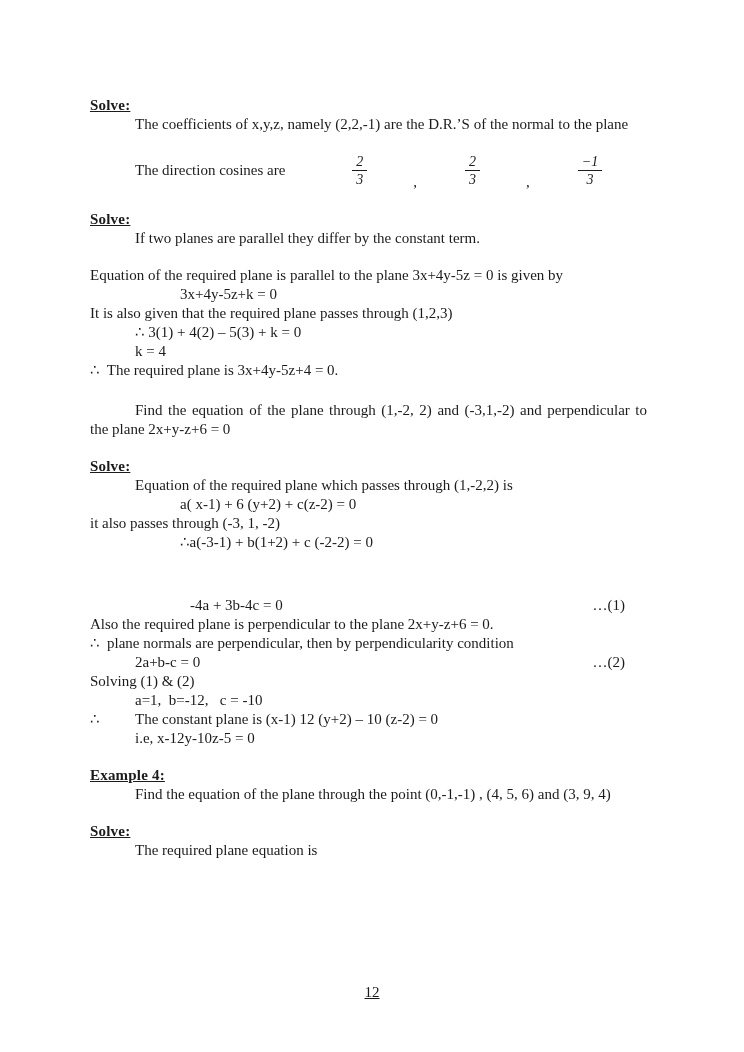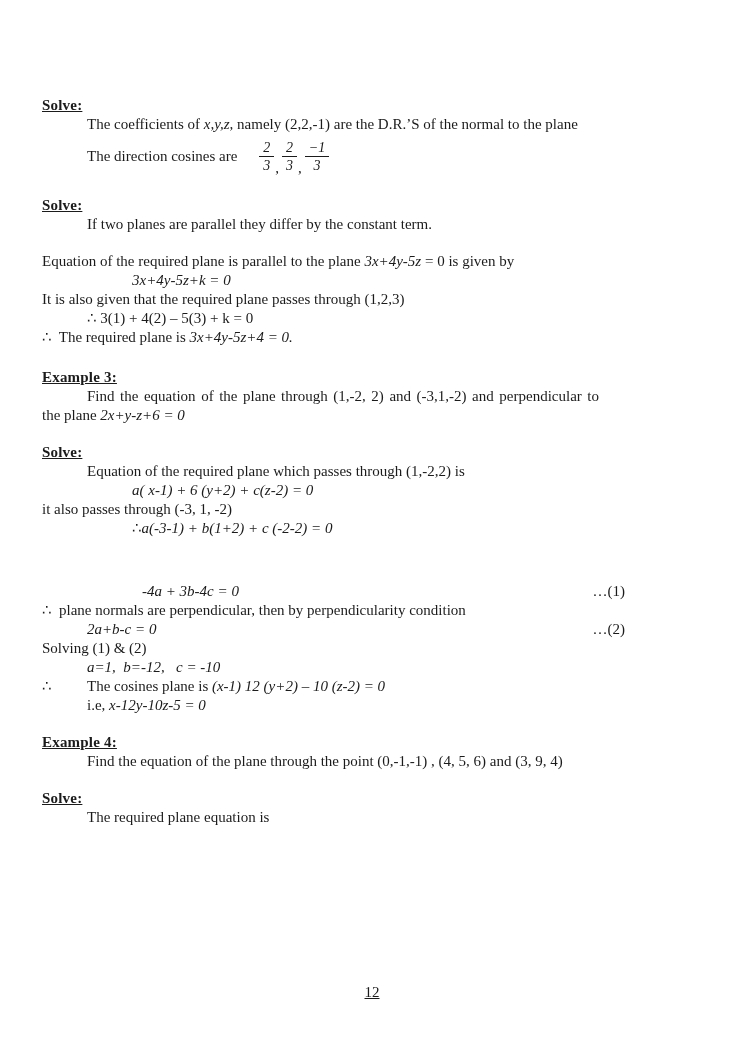--- a/index.html
+++ b/index.html
@@ -7,47 +7,48 @@
     width: 744px; height: 1052px;
     background: #ffffff;
     font-family: "Liberation Serif", "DejaVu Serif", serif;
     font-size: 15px;
     color: #1b1b1b;
     position: relative;
     overflow: hidden;
   }
   .page {
     position: absolute; inset: 0;
-    padding: 96px 89px 0 42px;
+    padding: 96px 89px 0 90px;
     box-sizing: border-box;
   }
   .line {
     white-space: pre;
     line-height: 19px;
     position: relative;
   }
   .h {
     font-weight: bold;
     text-decoration: underline;
     letter-spacing: 0.2px;
   }
-  .it { font-style: italic; }
+  .it { }
   .ind1 { padding-left: 45px; }
   .ind2 { padding-left: 90px; }
   .ind2b { padding-left: 100px; margin-top: 44px; }
   .gap { height: 18px; }
   .gap-lg { height: 21px; }
   .wspace { word-spacing: 1.8px; }
   .eqlabel { position: absolute; right: 30px; top: 0; }
   .therefore-cell { display: inline-block; width: 45px; }
   .dc-row {
     display: flex; align-items: center;
     padding-left: 45px;
-    margin-top: 0;
+    margin-top: 14px;
     height: 44px;
+    gap: 45px;
   }
   .dc-label { margin-right: 22px; }
   .frac {
     display: inline-flex; flex-direction: column; align-items: center;
     font-style: italic;
     font-size: 14px; line-height: 17px;
   }
   .frac .num { border-bottom: 1.4px solid #1b1b1b; padding: 0 4px; }
   .frac .den { padding: 0 4px; }
   .frac-comma { align-self: flex-end; margin: 0 3px 1px 1px; }
@@ -86,39 +87,40 @@
 
   <div class="gap"></div>
   <div class="line"><span class="h">Solve:</span></div>
   <div class="line ind1"><span>If two planes are parallel they differ by the constant term.</span></div>
 
   <div class="gap"></div>
   <div class="line"><span>Equation of the required plane is parallel to the plane </span><span class="it">3x+4y-5z</span><span> = 0 is given by</span></div>
   <div class="line ind2"><span class="it">3x+4y-5z+k = 0</span></div>
   <div class="line"><span>It is also given that the required plane passes through (1,2,3)</span></div>
   <div class="line ind1"><span>∴ 3(1) + 4(2) – 5(3) + k = 0</span></div>
+  <div class="line ind1"><span>k = 4</span></div>
   <div class="line"><span>∴  The required plane is </span><span class="it">3x+4y-5z+4 = 0.</span></div>
 
   <div class="gap-lg"></div>
-  <div class="line"><span class="h">Example 3:</span></div>
   <div class="line ind1 wspace"><span>Find the equation of the plane through (1,-2, 2) and (-3,1,-2) and perpendicular to</span></div>
   <div class="line"><span>the plane </span><span class="it">2x+y-z+6 = 0</span></div>
 
   <div class="gap"></div>
   <div class="line"><span class="h">Solve:</span></div>
   <div class="line ind1"><span>Equation of the required plane which passes through (1,-2,2) is</span></div>
   <div class="line ind2"><span class="it">a( x-1) + 6 (y+2) + c(z-2) = 0</span></div>
   <div class="line"><span>it also passes through (-3, 1, -2)</span></div>
   <div class="line ind2"><span>∴</span><span class="it">a(-3-1) + b(1+2) + c (-2-2) = 0</span></div>
   <div class="line ind2b"><span class="it">-4a + 3b-4c = 0</span><span class="eqlabel">…(1)</span></div>
+  <div class="line"><span>Also the required plane is perpendicular to the plane 2x+y-z+6 = 0.</span></div>
   <div class="line"><span>∴  plane normals are perpendicular, then by perpendicularity condition</span></div>
   <div class="line ind1"><span class="it">2a+b-c = 0</span><span class="eqlabel">…(2)</span></div>
   <div class="line"><span>Solving (1) &amp; (2)</span></div>
   <div class="line ind1"><span class="it">a=1,  b=-12,   c = -10</span></div>
-  <div class="line"><span class="therefore-cell">∴</span><span>The cosines plane is </span><span class="it">(x-1) 12 (y+2) – 10 (z-2) = 0</span></div>
+  <div class="line"><span class="therefore-cell">∴</span><span>The constant plane is </span><span class="it">(x-1) 12 (y+2) – 10 (z-2) = 0</span></div>
   <div class="line ind1"><span>i.e, </span><span class="it">x-12y-10z-5 = 0</span></div>
 
   <div class="gap"></div>
   <div class="line"><span class="h">Example 4:</span></div>
   <div class="line ind1"><span>Find the equation of the plane through the point (0,-1,-1) , (4, 5, 6) and (3, 9, 4)</span></div>
 
   <div class="gap"></div>
   <div class="line"><span class="h">Solve:</span></div>
   <div class="line ind1"><span>The required plane equation is</span></div>
 

